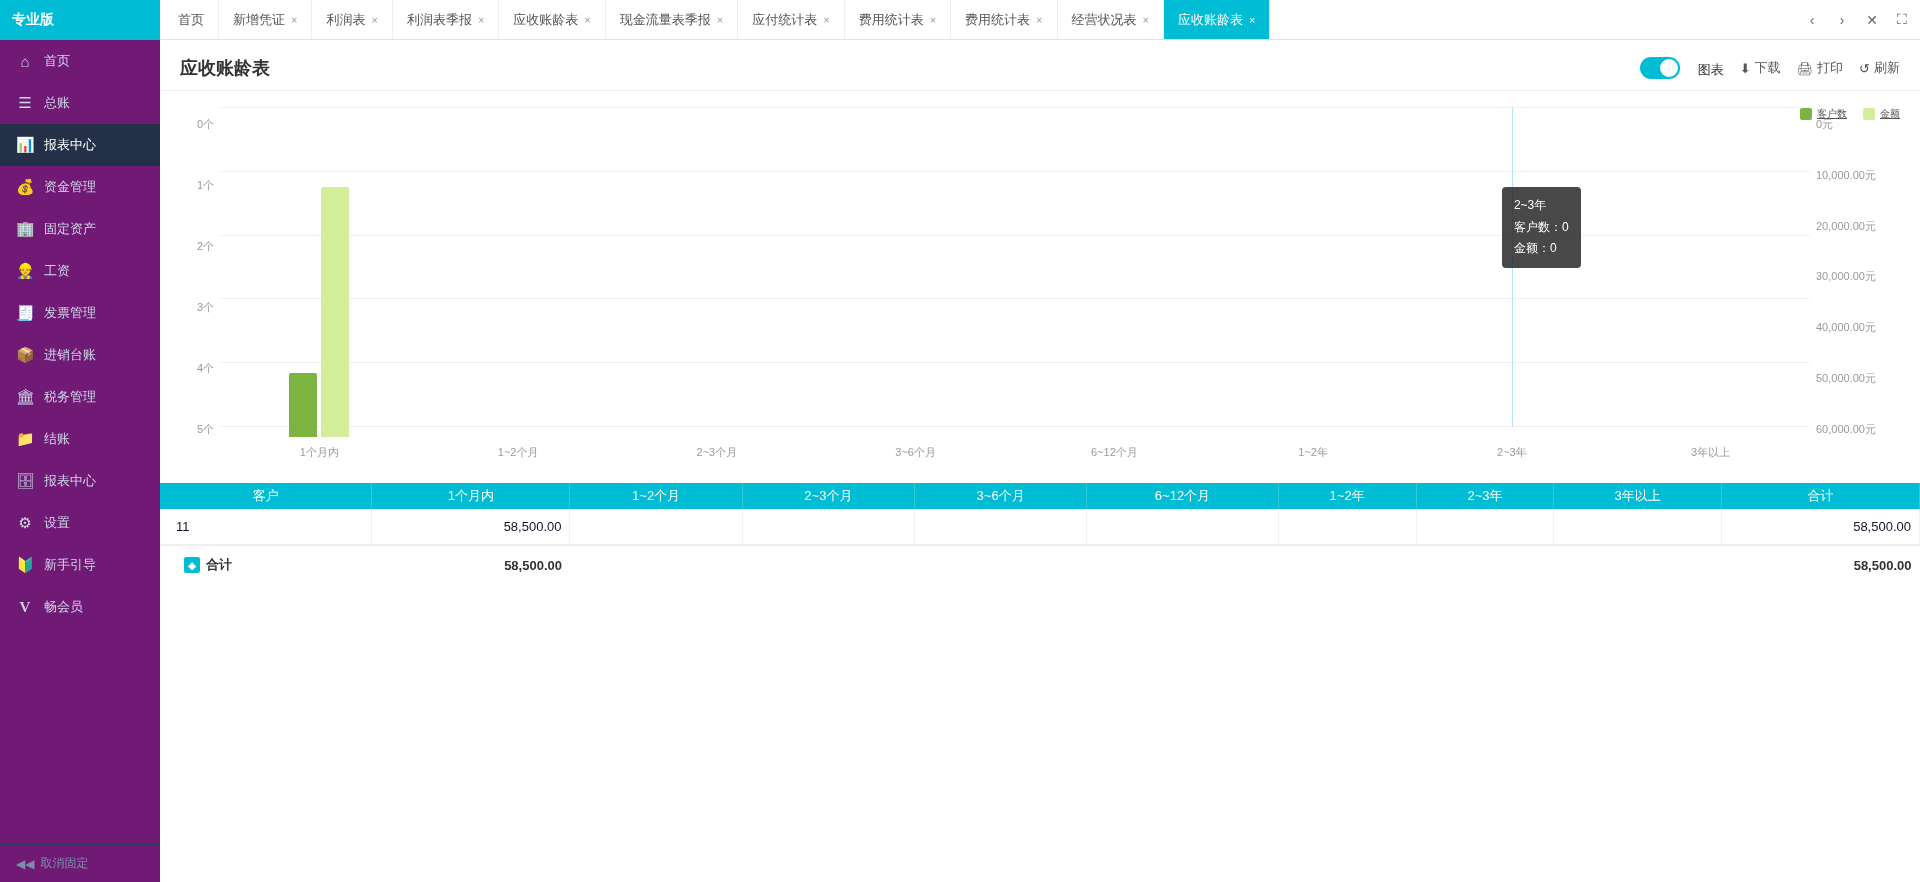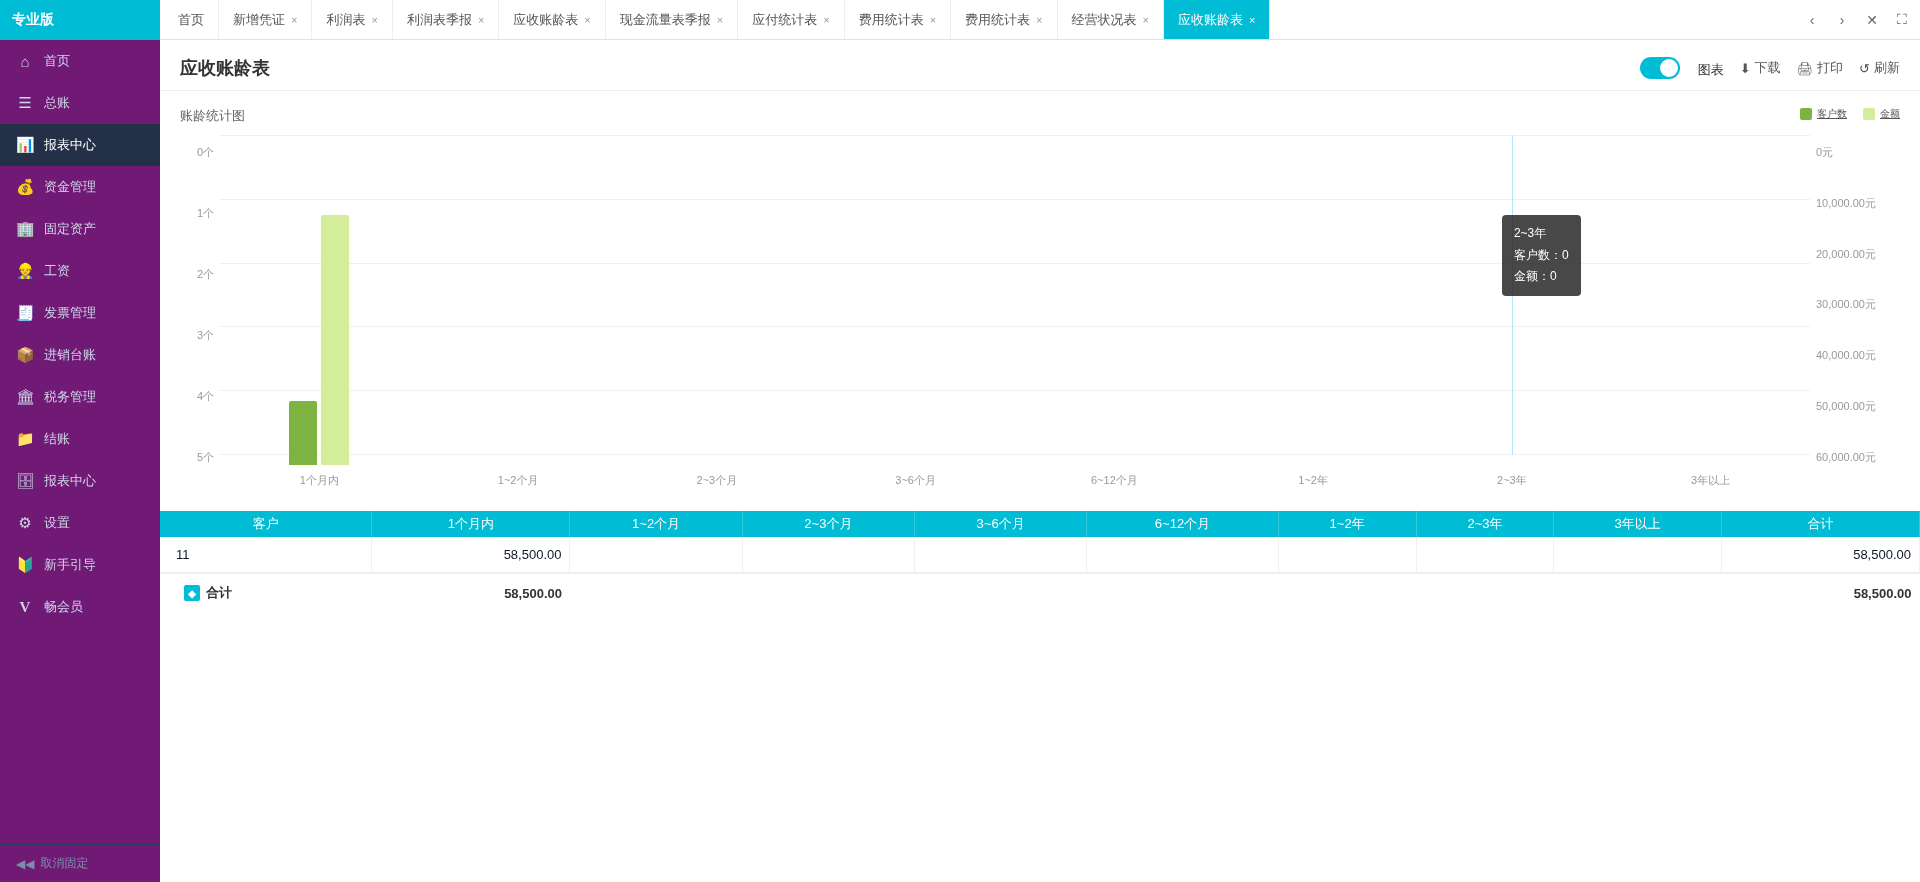--- a/index.html
+++ b/index.html
@@ -496,21 +496,20 @@
       <div class="action-btn">
         <span>↺</span>
         <span>刷新</span>
       </div>
     </div>
   </div>
 
   <div class="content">
 
     <div class="chart-area">
-      <div class="chart-title">账龄统计图</div>
 
       <div class="chart-legend">
         <div class="legend-item">
           <div class="legend-dot" style="background:#7cb342;"></div>
           <span>客户数</span>
         </div>
         <div class="legend-item">
           <div class="legend-dot" style="background:#d4ed9a;"></div>
           <span>金额</span>
         </div>

